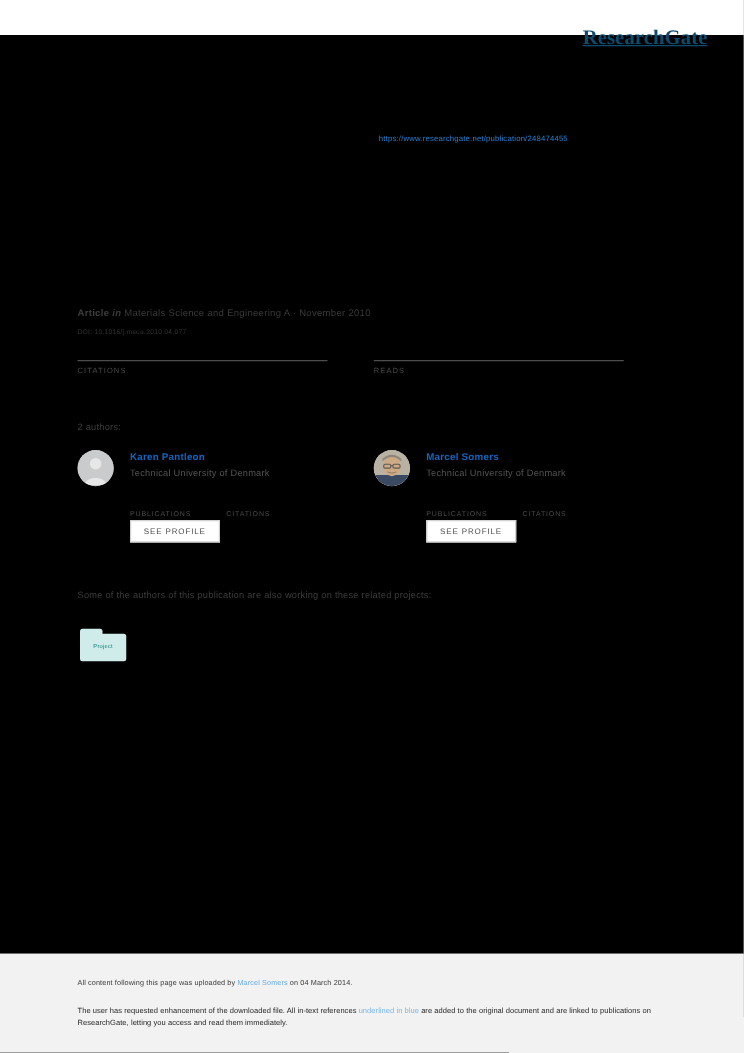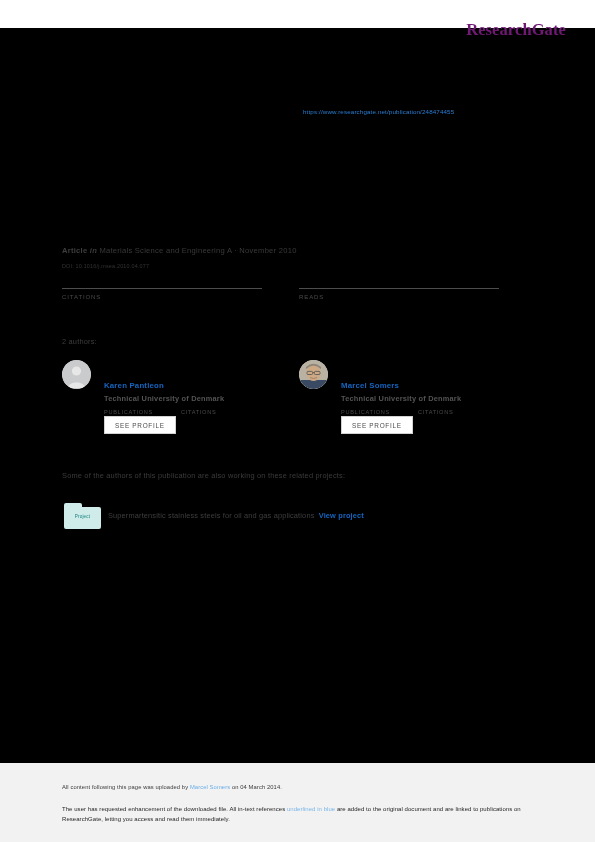--- a/index.html
+++ b/index.html
@@ -34,23 +34,24 @@
   }
 
   
   .rg-logo {
     position: absolute;
     right: 29px;
     top: 20px;
     font-family: "Liberation Serif", serif;
     font-size: 16.5px;
     font-weight: bold;
-    color: #701a75;
+    color: #0c4a6e;
     letter-spacing: 0.1px;
     white-space: nowrap;
+    text-decoration: underline;
   }
 
   
   .pub-url {
     position: absolute;
     left: 303px;
     top: 108px;
     font-size: 6.2px;
     color: #2a7fd4;
     letter-spacing: 0.15px;
@@ -171,29 +172,27 @@
     left: 42px;
     top: 1px;
     width: 185px;
   }
   .author-name {
     font-size: 7.8px;
     color: #1565c0;
     font-weight: bold;
     letter-spacing: 0.2px;
     white-space: nowrap;
-    margin-top: 20px;
   }
   .author-affil {
     margin-top: 4px;
     font-size: 7.4px;
     color: #545454;
     letter-spacing: 0.2px;
     white-space: nowrap;
-    font-weight: bold;
   }
   .author-stats {
     position: absolute;
     left: 42px;
     top: 38px;
     width: 190px;
   }
   .author-stats .row {
     display: flex;
     gap: 28px;
@@ -433,24 +432,20 @@
 </div>
 
 <div class="projects-head">Some of the authors of this publication are also working on these related projects:</div>
 
 <div class="project-row">
   <div class="project-badge">
     <div class="folder-tab"></div>
     <div class="folder-body"></div>
     <div class="badge-text">Project</div>
   </div>
-  <div class="project-text">
-    <span>Supermartensitic stainless steels for oil and gas applications</span>
-    <span class="view-project">View project</span>
-  </div>
 </div>
 
 <div class="footer">
   <div class="footer-line1">
     <span>All content following this page was uploaded by </span><span class="flink">Marcel Somers</span><span> on 04 March 2014.</span>
   </div>
   <div class="footer-line2">
     <span>The user has requested enhancement of the downloaded file. All in-text references </span><span class="flink-underlined">underlined in blue</span><span> are added to the original document and are linked to publications on ResearchGate, letting you access and read them immediately.</span>
   </div>
 </div>

